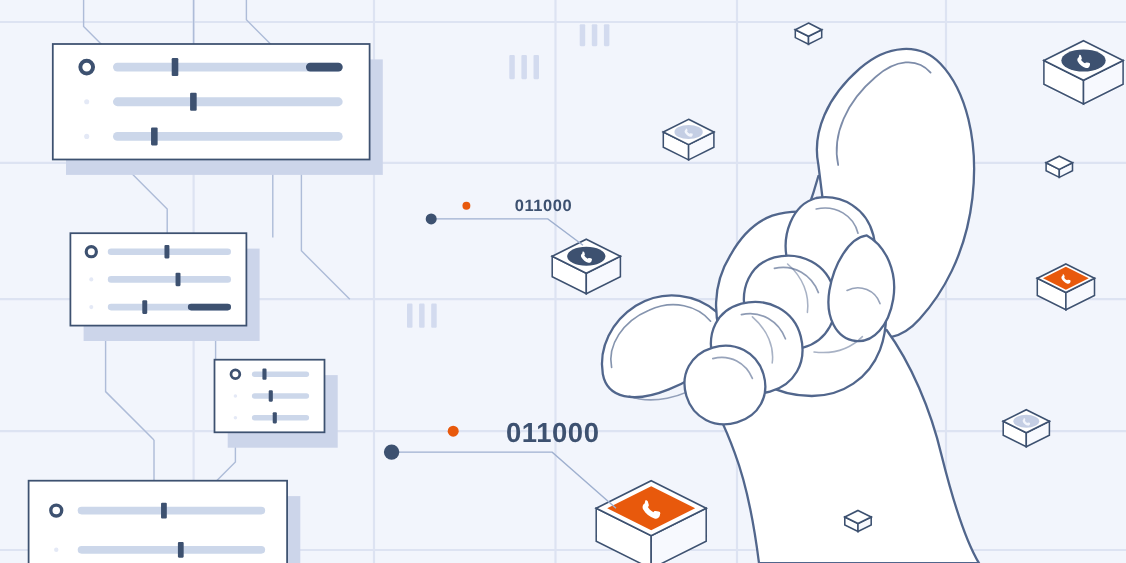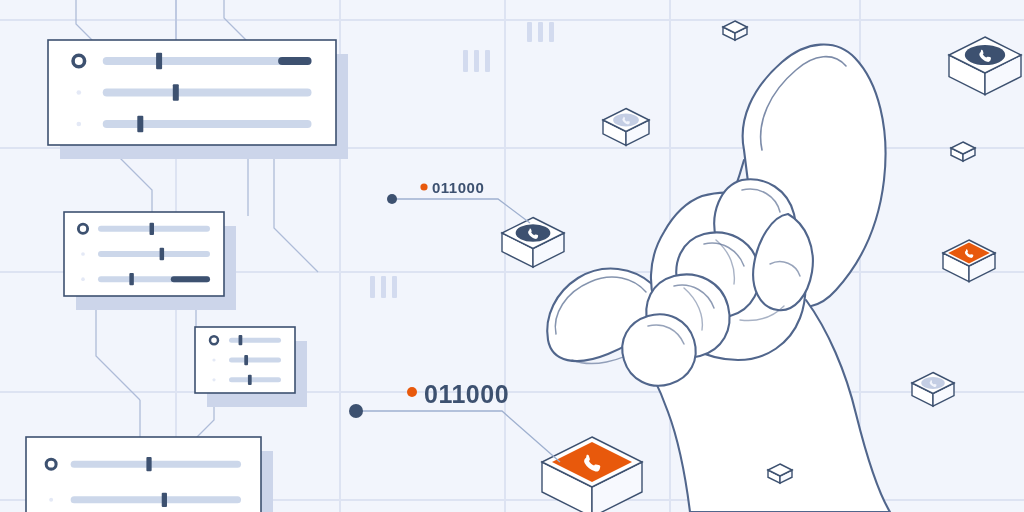--- a/index.html
+++ b/index.html
@@ -11,20 +11,21 @@
   }
   #stage{position:relative;width:1024px;height:512px;overflow:hidden;background:#f2f5fc;}
   #stage > svg{position:absolute;left:0;top:0;}
   .lbl{
     position:absolute;
     color:#3d5170;
     font-weight:700;
     letter-spacing:.5px;
     white-space:nowrap;
     user-select:none;
+    margin-left:36px;
   }
   .lbl.small{font-size:15px;}
   .lbl.big{font-size:25px;}
 </style>
 </head>
 <body>
 
 <div id="stage">
 
   <svg id="bg-layer" width="1024" height="512">

